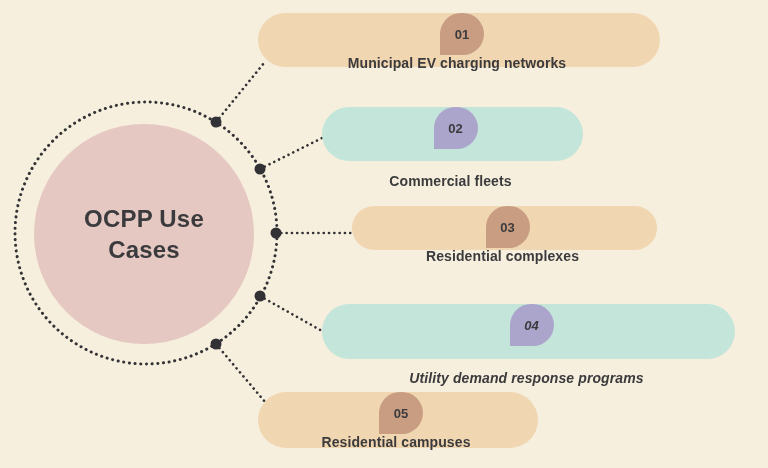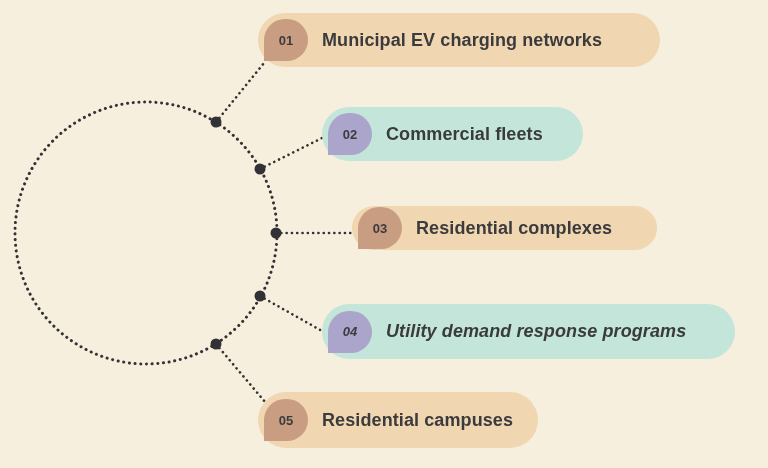--- a/index.html
+++ b/index.html
@@ -40,41 +40,42 @@
     color: var(--ink, #3b3b3d);
     letter-spacing: 0.2px;
   }
 
   .pill {
     position: absolute;
     display: flex;
     align-items: center;
     border-radius: 28px;
     padding-left: 6px;
+    flex-direction: column;
   }
   .pill--tan  { background: var(--pill_tan, #f0d6b1); }
-  .pill--teal { background: var(--pill_teal, #c3e5da); }
+  .pill--teal { background: var(--pill_teal, #c3e5da); gap: 24px; }
 
   .badge {
     width: 44px;
     height: 42px;
     border-radius: 22px 22px 22px 0;
     display: flex;
     align-items: center;
     justify-content: center;
     font-size: 13px;
     font-weight: bold;
     color: var(--ink, #3b3b3d);
     flex: 0 0 auto;
   }
   .badge--brown  { background: var(--badge_brown, #c89d82); }
   .badge--purple { background: var(--badge_purple, #aba5cc); }
 
   .pill-label {
-    font-size: 18px;
+    font-size: 14px;
     font-weight: bold;
     color: var(--ink, #3b3b3d);
     margin-left: 14px;
     margin-right: 24px;
     white-space: nowrap;
     letter-spacing: 0.1px;
   }
 
   
   .pill-1 { left: 258px; top: 13px;  width: 402px; height: 54px; }
@@ -97,20 +98,26 @@
     <line x1="260" y1="296" x2="322" y2="331" style="stroke: var(--dots); stroke-width: 2.6; stroke-dasharray: 0.1 5.2; stroke-linecap: round;"></line>
     <line x1="216" y1="344" x2="266" y2="403" style="stroke: var(--dots); stroke-width: 2.6; stroke-dasharray: 0.1 5.2; stroke-linecap: round;"></line>
 
     <circle cx="216" cy="122" r="5.5" style="fill: var(--dots);"></circle>
     <circle cx="260" cy="169" r="5.5" style="fill: var(--dots);"></circle>
     <circle cx="276" cy="233" r="5.5" style="fill: var(--dots);"></circle>
     <circle cx="260" cy="296" r="5.5" style="fill: var(--dots);"></circle>
     <circle cx="216" cy="344" r="5.5" style="fill: var(--dots);"></circle>
   </svg>
 
+  <div class="central-circle">
+    <div class="central-title">
+      <div>OCPP Use</div>
+      <div>Cases</div>
+    </div>
+  </div>
 
   <div class="pill pill--tan pill-1">
     <div class="badge badge--brown">01</div>
     <div class="pill-label">Municipal EV charging networks</div>
   </div>
 
   <div class="pill pill--teal pill-2">
     <div class="badge badge--purple">02</div>
     <div class="pill-label">Commercial fleets</div>
   </div>

